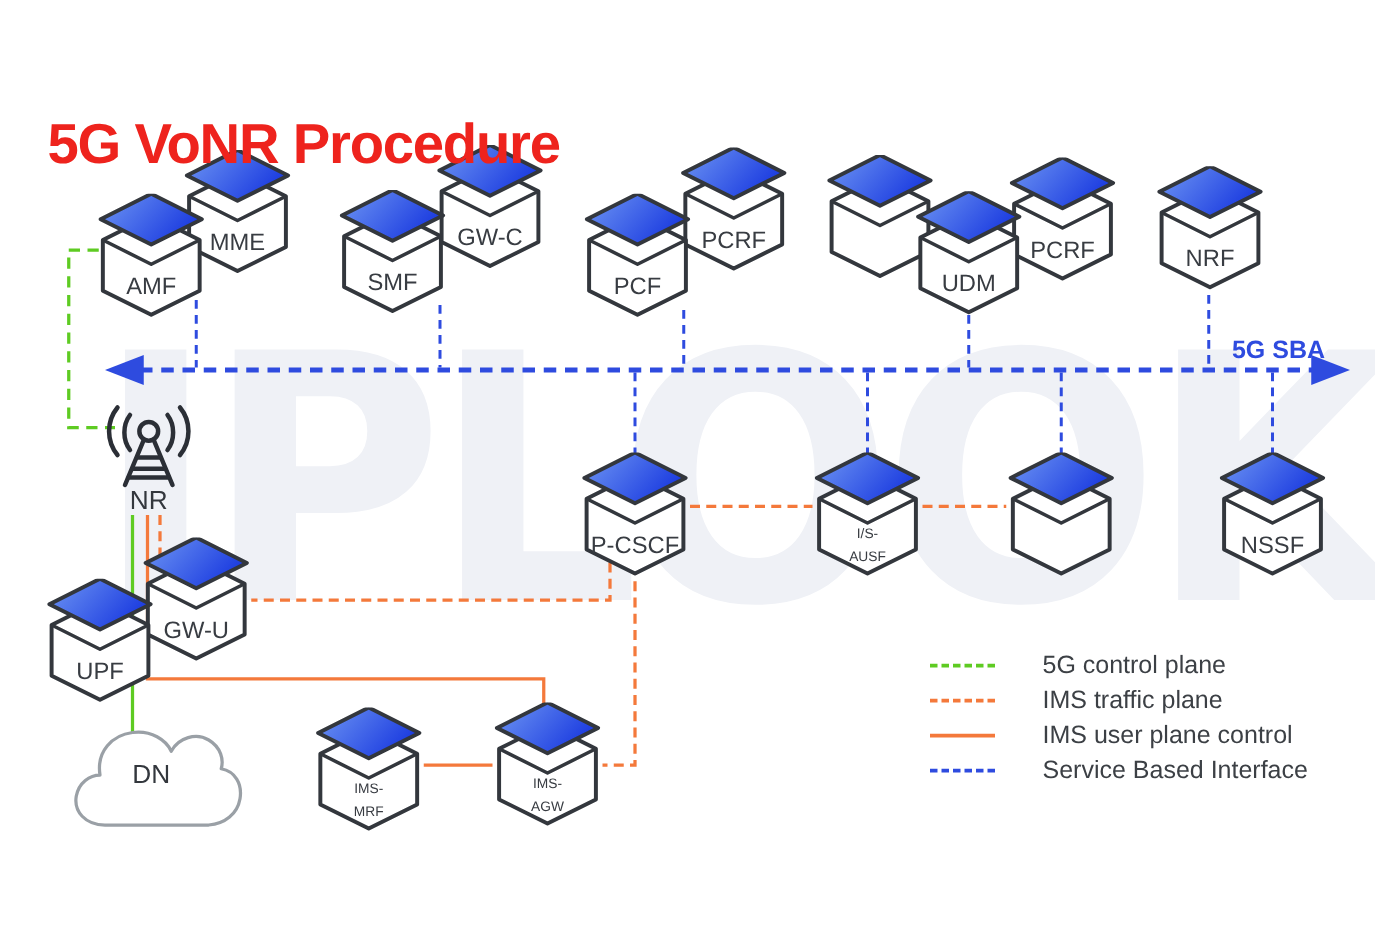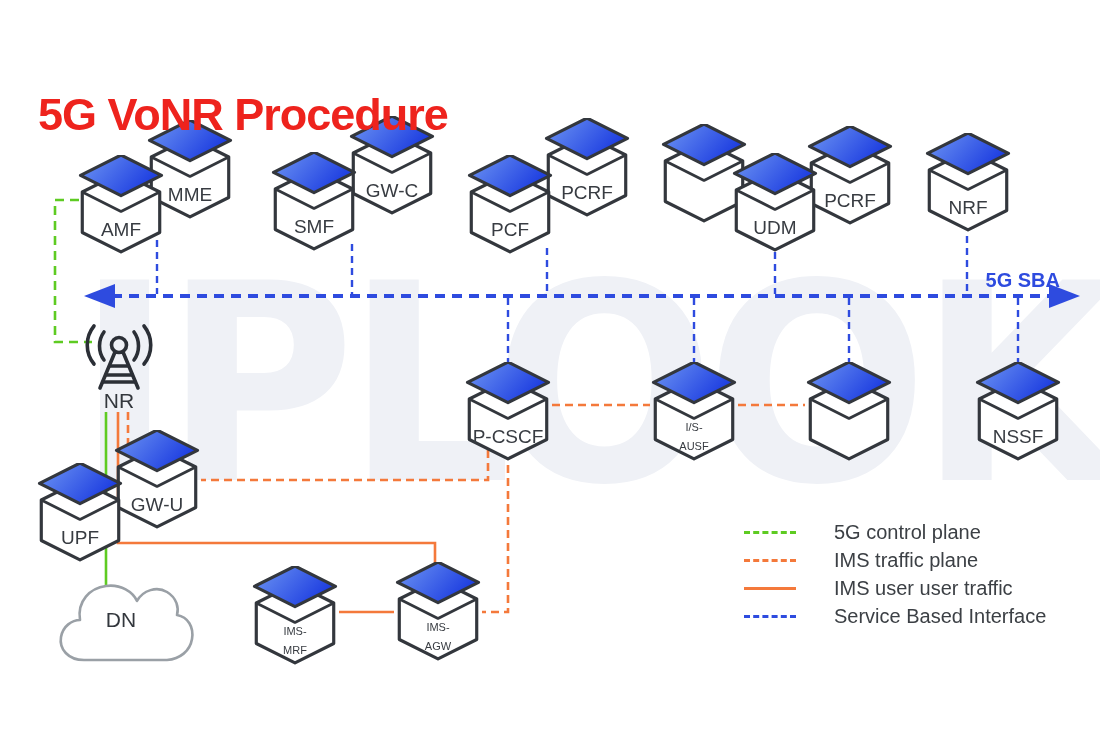--- a/index.html
+++ b/index.html
@@ -335,21 +335,21 @@
     <div class="legend-row">
       <span class="swatch sw-gdash"></span>
       <span class="legend-label">5G control plane</span>
     </div>
     <div class="legend-row">
       <span class="swatch sw-odash"></span>
       <span class="legend-label">IMS traffic plane</span>
     </div>
     <div class="legend-row">
       <span class="swatch sw-osolid"></span>
-      <span class="legend-label">IMS user user traffic</span>
+      <span class="legend-label">IMS user plane control</span>
     </div>
     <div class="legend-row">
       <span class="swatch sw-bdash"></span>
       <span class="legend-label">Service Based Interface</span>
     </div>
   </div>
 
 </div>
 
 </body></html>

